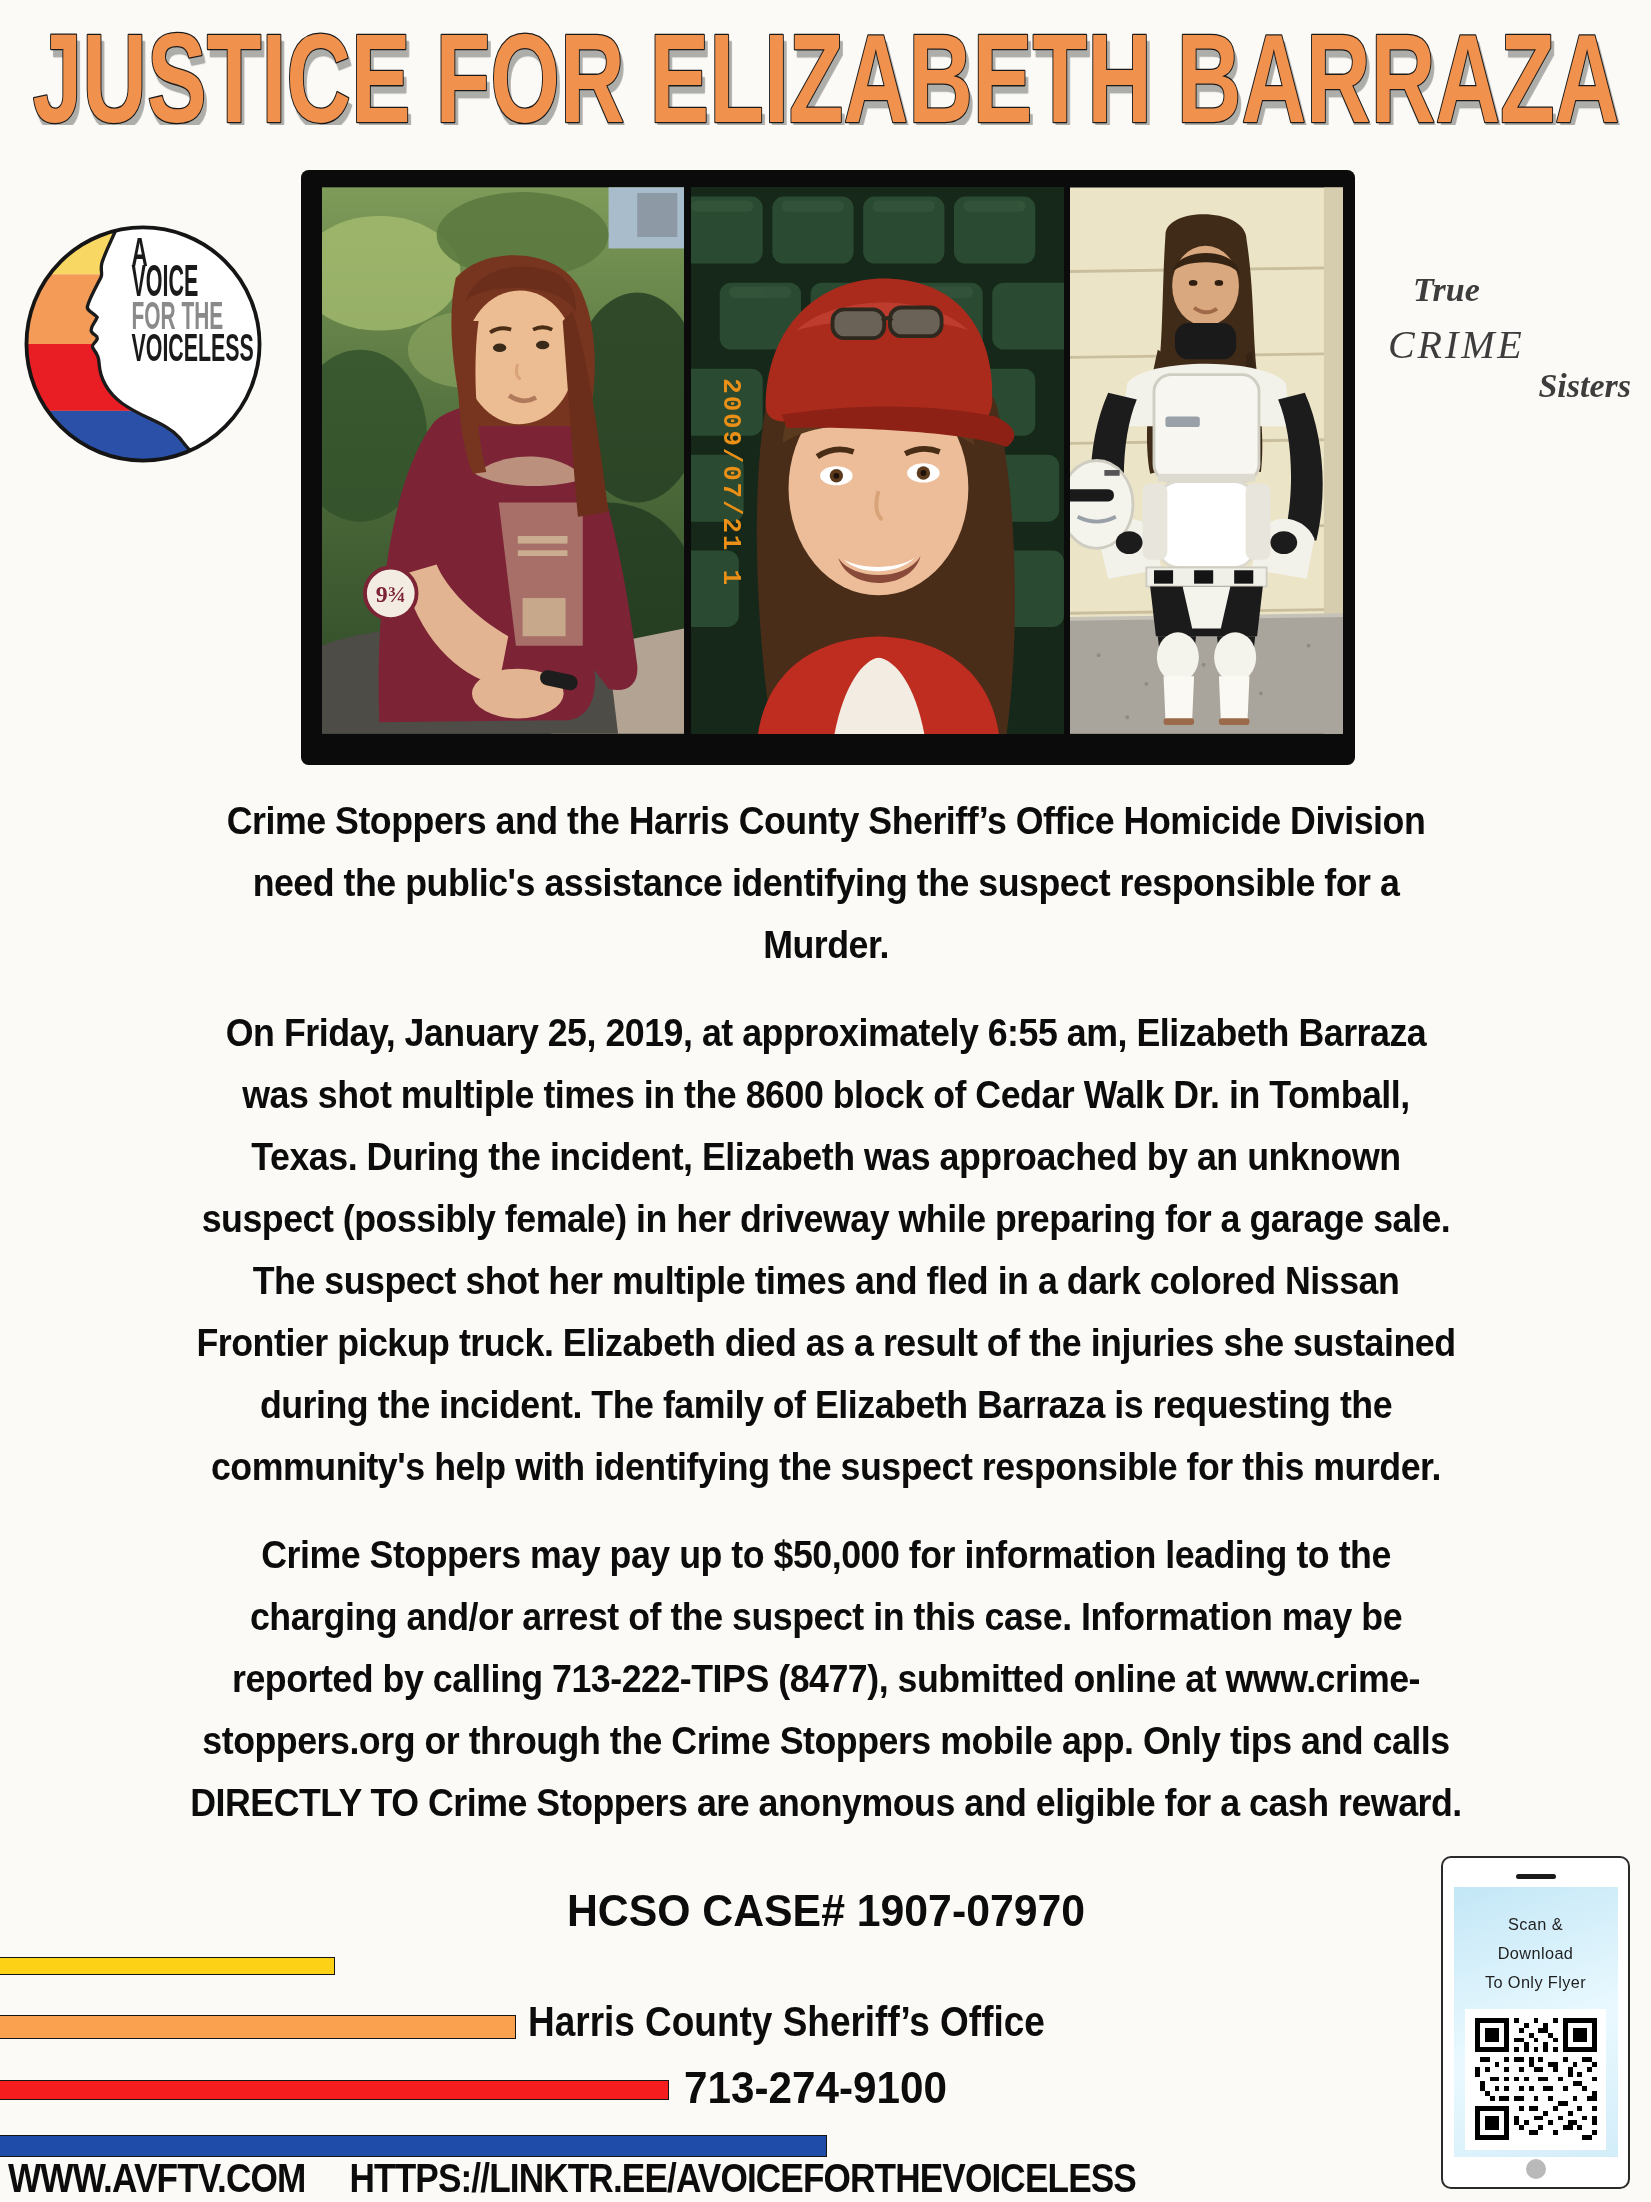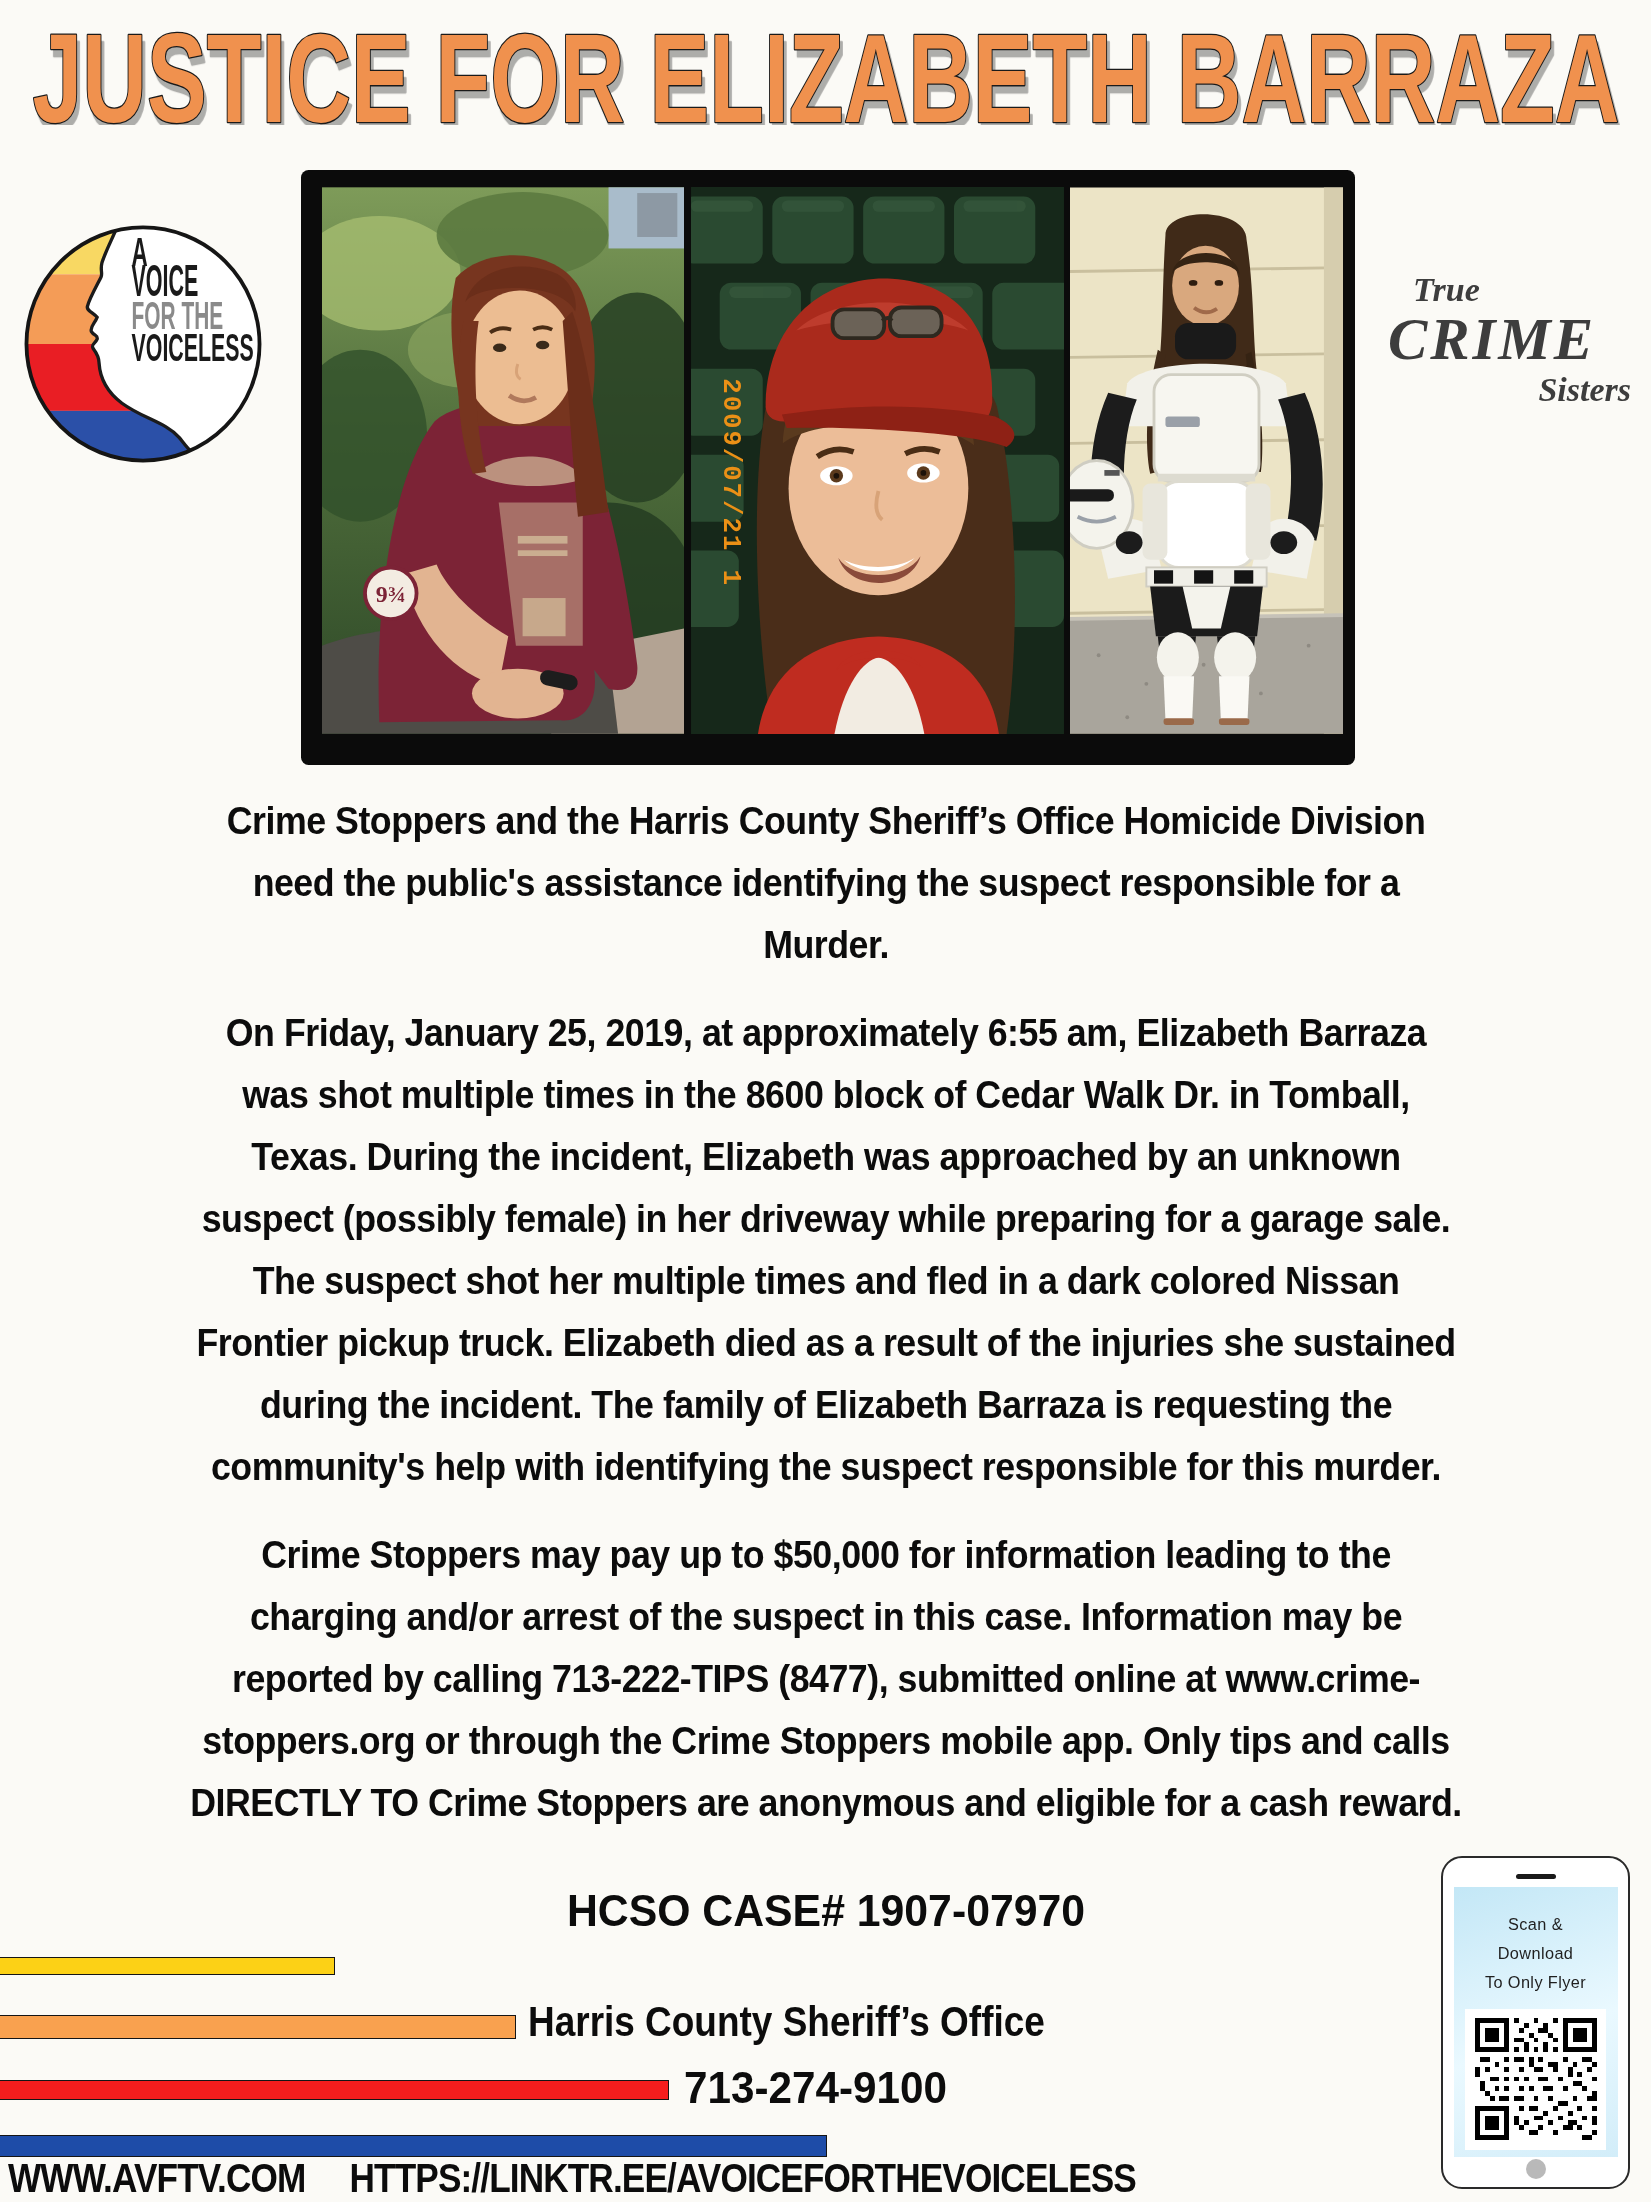--- a/index.html
+++ b/index.html
@@ -13,21 +13,21 @@
                   filter:drop-shadow(3px 4px 0 rgba(30,30,30,.35));}
 
   
   .collage{position:absolute;left:301px;top:170px;width:1054px;height:595px;background:#0b0b0b;border-radius:7.6px;}
   .collage svg{position:absolute;top:17px;}
 
   
   .tcs{position:absolute;left:1388px;top:273px;width:250px;color:#3d3d3d;
        font-family:"Liberation Serif",serif;font-style:italic;line-height:1;}
   .tcs-top{font-size:34px;font-weight:bold;margin-left:25px;}
-  .tcs-mid{font-size:59px;font-weight:bold;letter-spacing:2.9px;margin-top:3px;}
+  .tcs-mid{font-size:40px;font-weight:normal;letter-spacing:2.9px;margin-top:18px;}
   .tcs-bot{font-size:34px;font-weight:bold;text-align:right;margin-top:3.8px;margin-right:7px;}
 
   
   .body-text{position:absolute;left:0;top:790px;width:1652px;transform:scaleX(0.94);transform-origin:50% 0;}
   .body-text p{margin:0 0 26px 0;font-size:38px;font-weight:bold;line-height:62px;
                text-align:center;white-space:pre;letter-spacing:-0.5px;}
 
   .case-line{position:absolute;left:0;top:1885px;width:1652px;text-align:center;
              font-size:45px;font-weight:bold;transform:scaleX(0.95);}
 
@@ -42,21 +42,21 @@
                transform:scaleX(0.88);transform-origin:left center;white-space:nowrap;}
   .agency-phone{position:absolute;left:684px;top:2063px;font-size:44px;font-weight:bold;
                transform:scaleX(0.96);transform-origin:left center;white-space:nowrap;}
 
   
   .footer-row{position:absolute;left:7.6px;top:2156px;display:flex;gap:50px;font-size:40px;font-weight:bold;
               transform:scaleX(0.88);transform-origin:left center;white-space:nowrap;letter-spacing:-1px;}
 
   
   .phone{position:absolute;left:1441px;top:1856px;width:185px;height:329px;background:#ffffff;
-         border:2.9px solid #2a2a2a;border-radius:21px;}
+         border:2.9px solid #2a2a2a;border-radius:10px;}
   .phone-speaker{position:absolute;left:50%;top:16.3px;transform:translateX(-50%);width:40px;height:4.8px;
                  background:#1a1a1a;border-radius:2.9px;}
   .phone-screen{position:absolute;left:10.5px;top:29px;width:164px;height:270px;
                 background:linear-gradient(160deg,#c3e7f6 0%,#eaf9ff 55%,#d2edf9 100%);}
   .phone-screen-text{margin-top:23px;text-align:center;font-size:16.3px;line-height:29px;color:#1f1f1f;letter-spacing:0.4px;}
   .qr-pad{width:141px;height:141px;background:#ffffff;margin:11.5px auto 0;display:flex;align-items:center;justify-content:center;}
   .phone-home{position:absolute;left:50%;bottom:7.6px;transform:translateX(-50%);width:20px;height:20px;
               border-radius:50%;background:#b9b9b9;}
 </style>
 </head>

